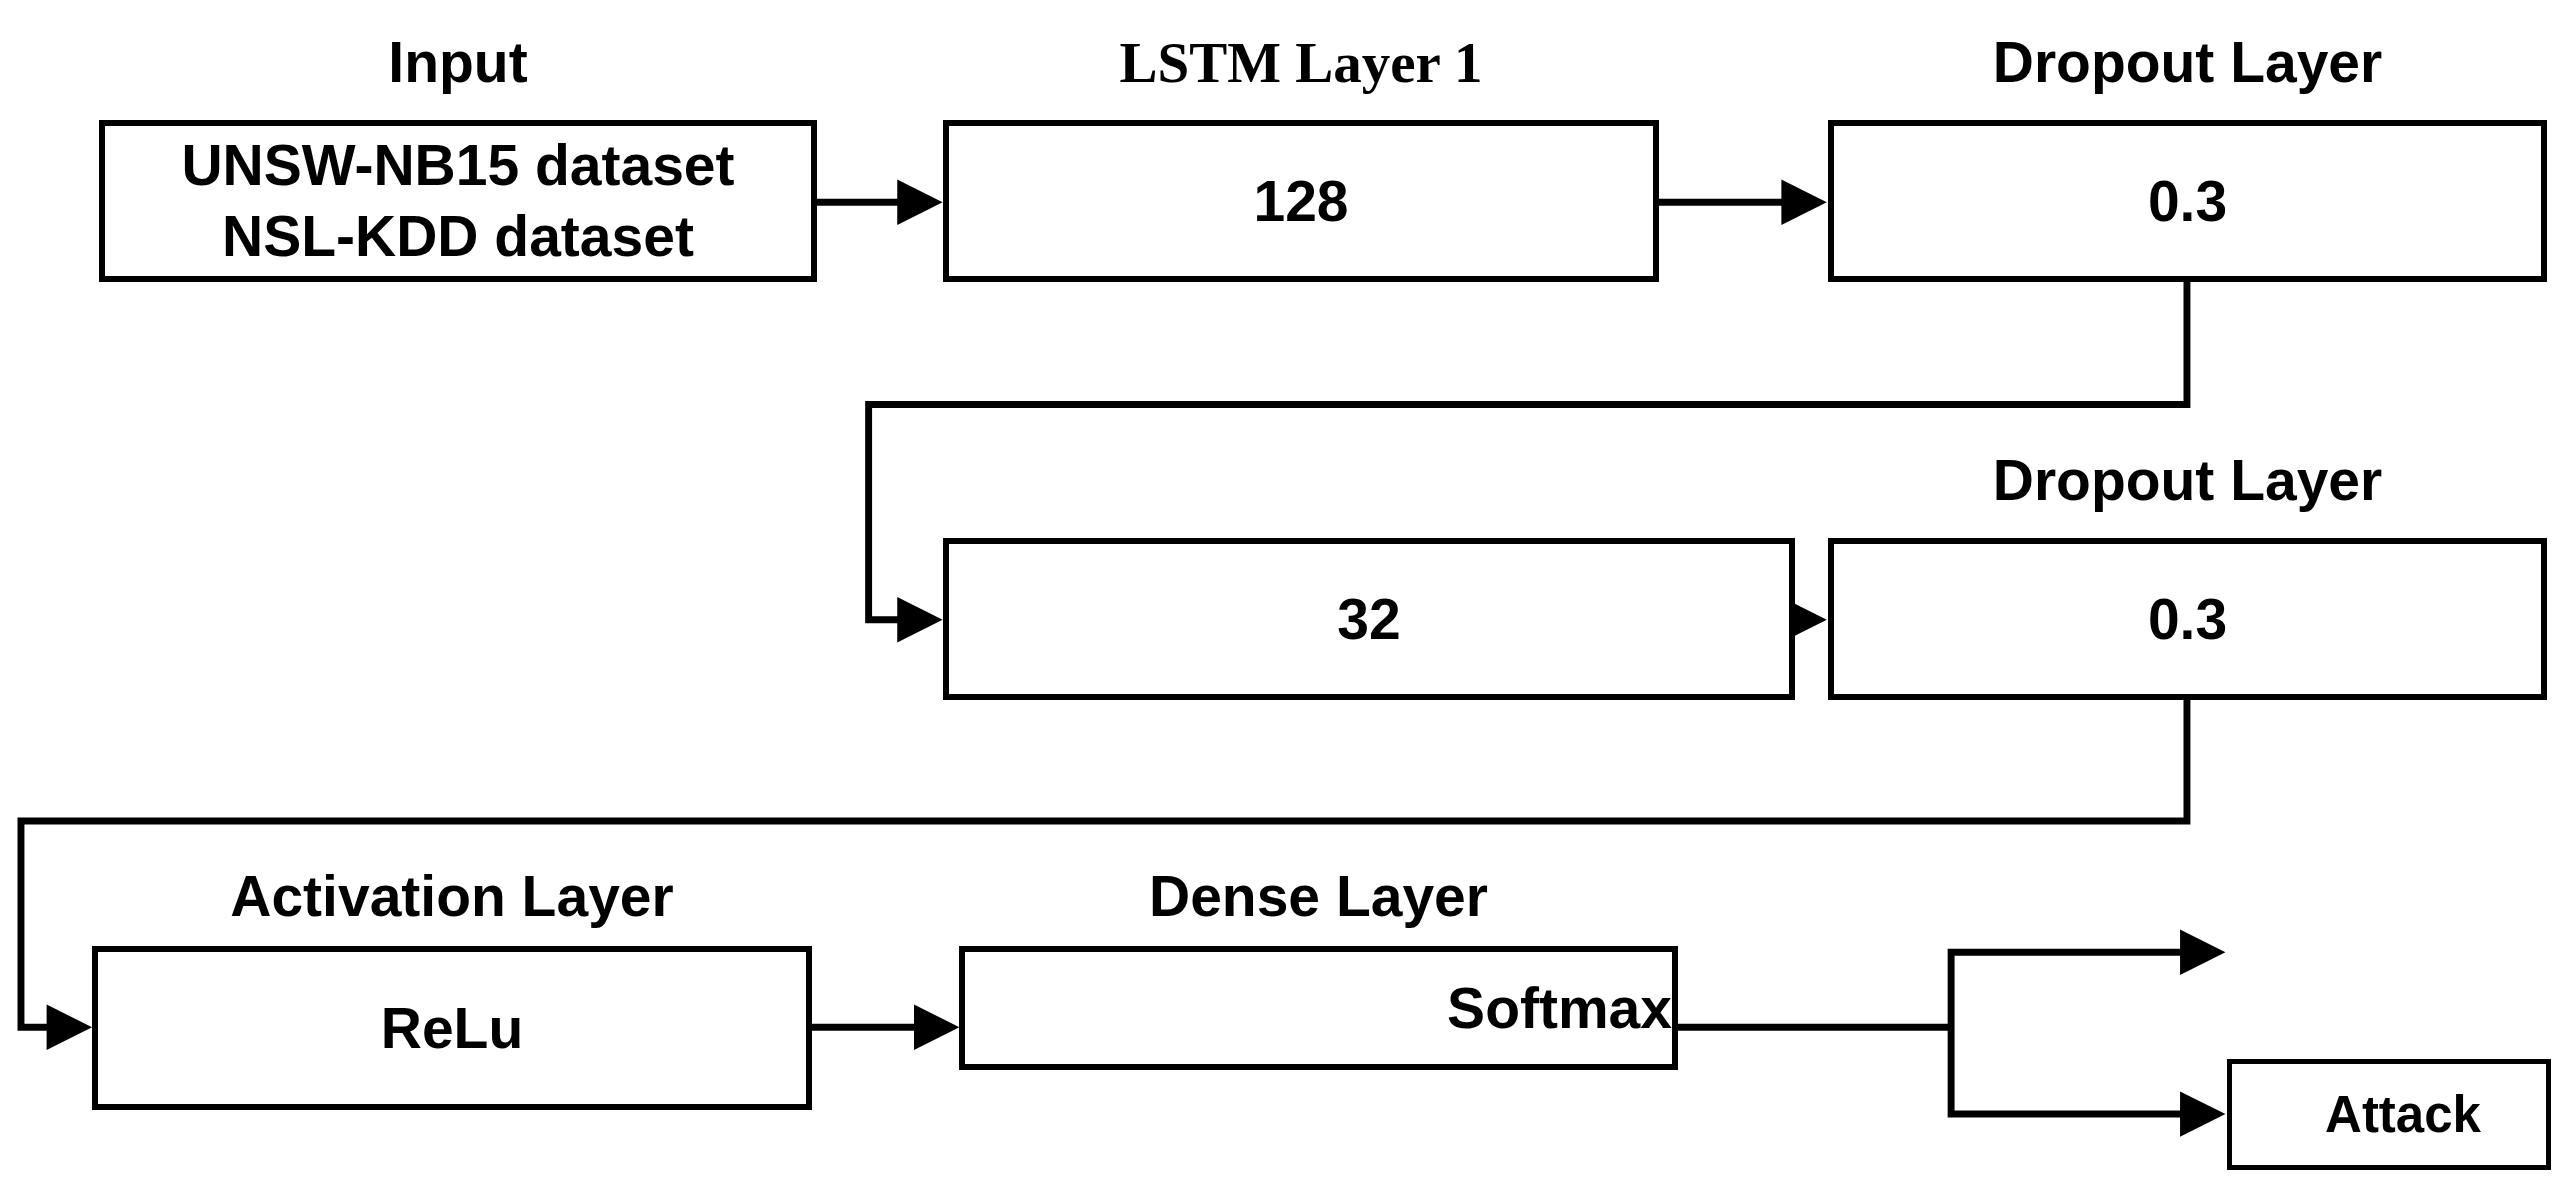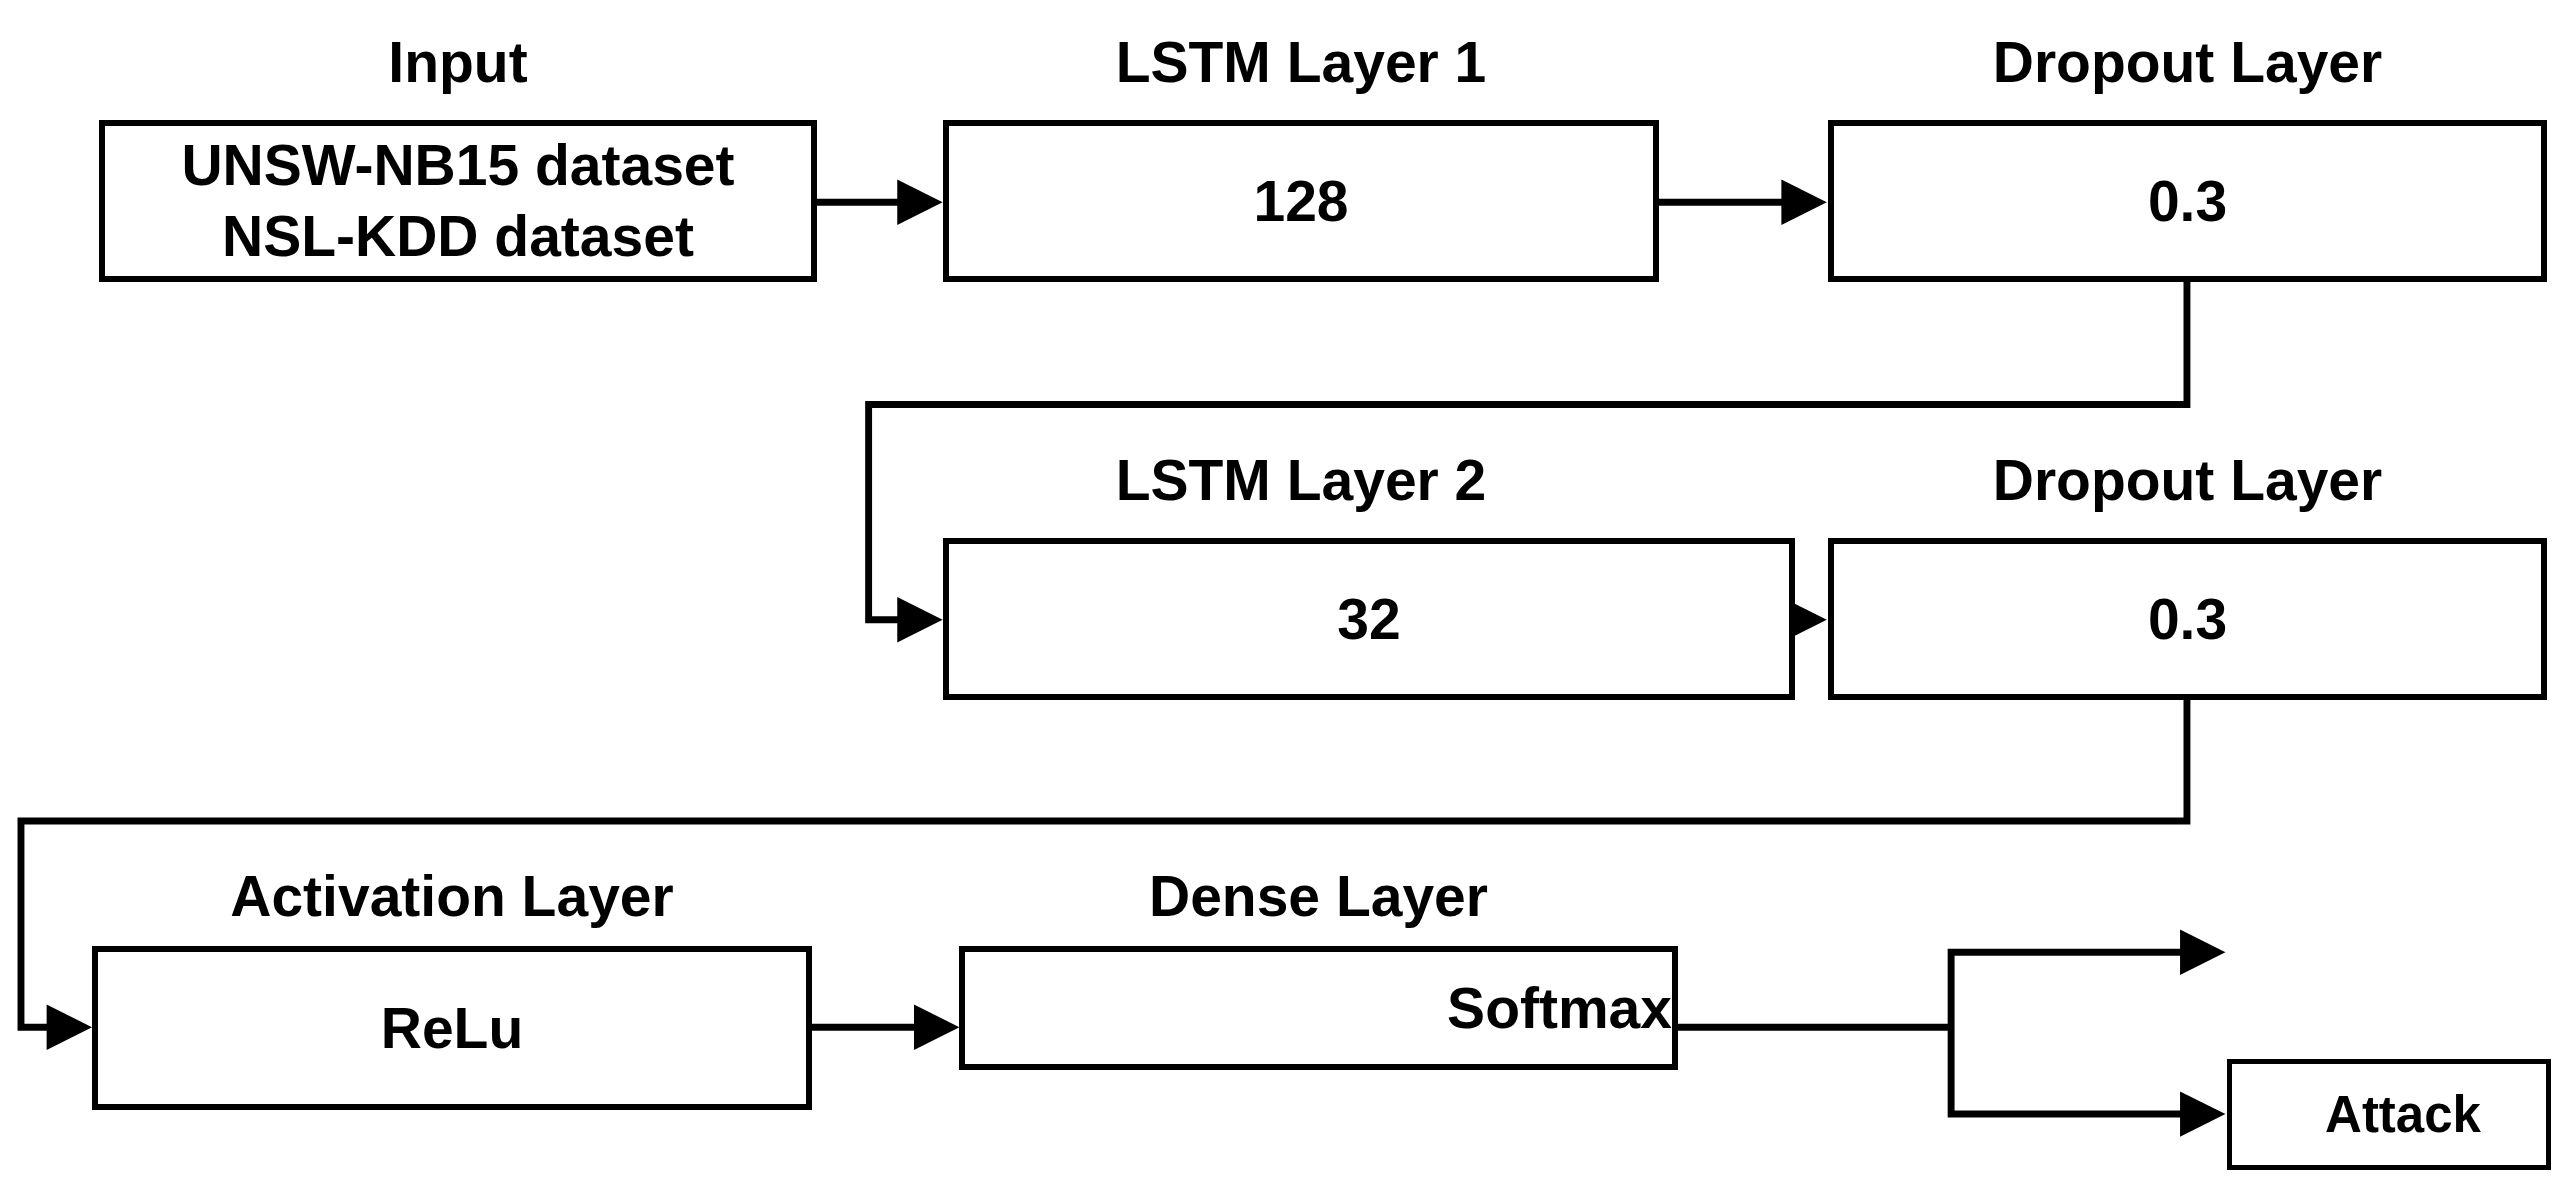--- a/index.html
+++ b/index.html
@@ -28,21 +28,21 @@
     border:6px solid var(--stroke-color,#000);
     display:flex;flex-direction:column;align-items:center;justify-content:center;
     text-align:center;font-weight:700;color:var(--text-color,#000);
   }
   .box .value{font-size:57px;line-height:63px;}
   .box .dataset-line{font-size:57px;line-height:71px;white-space:nowrap;}
 
   
   #label-input      {left:99px; top:30px;  width:718px;}
   #box-input        {left:99px; top:120px; width:718px; height:162px;}
-  #label-lstm1      {left:943px; top:30px;  width:716px;}
+  #label-lstm1      {left:943px; top:30px;  width:716px;font-family:Liberation Serif, serif;}
   #box-lstm1        {left:943px; top:120px; width:716px; height:162px;}
   #label-dropout1   {left:1828px;top:30px;  width:719px;}
   #box-dropout1     {left:1828px;top:120px; width:719px; height:162px;}
 
   
   #label-lstm2      {left:943px; top:448px; width:716px;}
   #box-lstm2        {left:943px; top:538px; width:852px; height:162px;}
   #label-dropout2   {left:1828px;top:448px; width:719px;}
   #box-dropout2     {left:1828px;top:538px; width:719px; height:162px;}
 
@@ -112,21 +112,20 @@
   <div class="node-label" id="label-lstm1">LSTM Layer 1</div>
   <div class="box" id="box-lstm1">
     <div class="value">128</div>
   </div>
 
   <div class="node-label" id="label-dropout1">Dropout Layer</div>
   <div class="box" id="box-dropout1">
     <div class="value">0.3</div>
   </div>
 
-  <div class="node-label" id="label-lstm2">LSTM Layer 2</div>
   <div class="box" id="box-lstm2">
     <div class="value">32</div>
   </div>
 
   <div class="node-label" id="label-dropout2">Dropout Layer</div>
   <div class="box" id="box-dropout2">
     <div class="value">0.3</div>
   </div>
 
   <div class="node-label" id="label-activation">Activation Layer</div>

